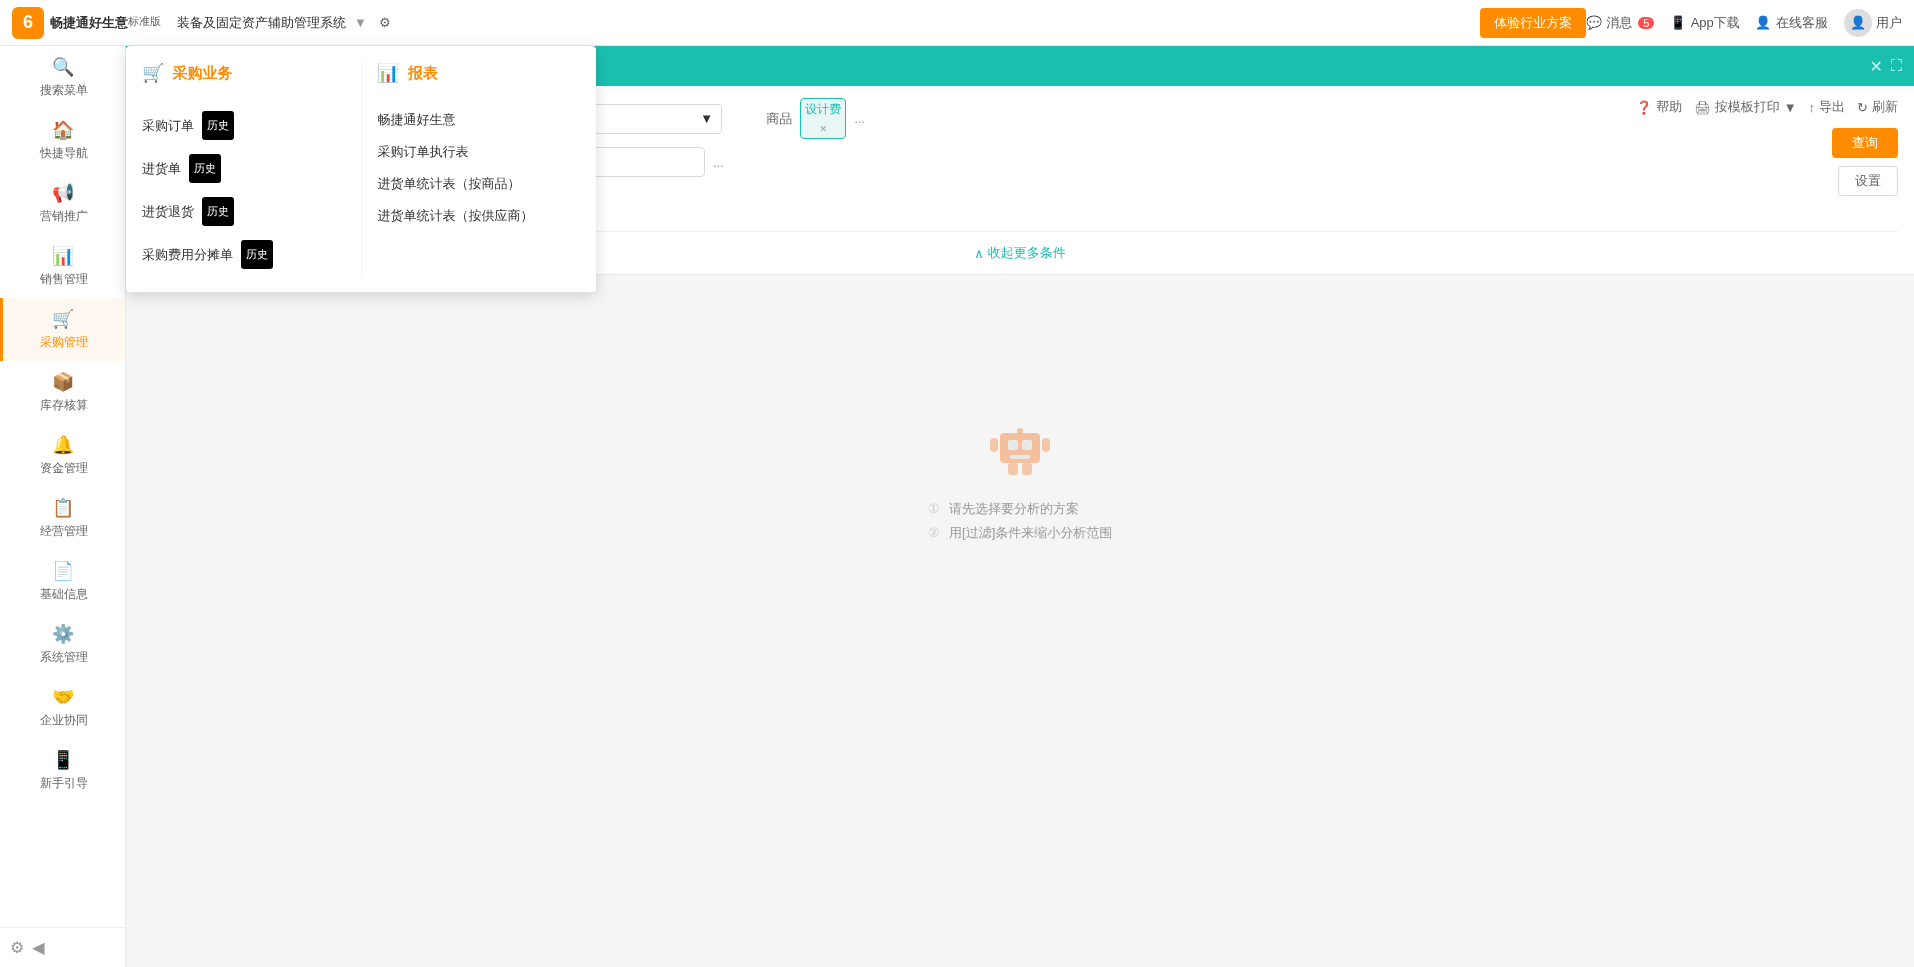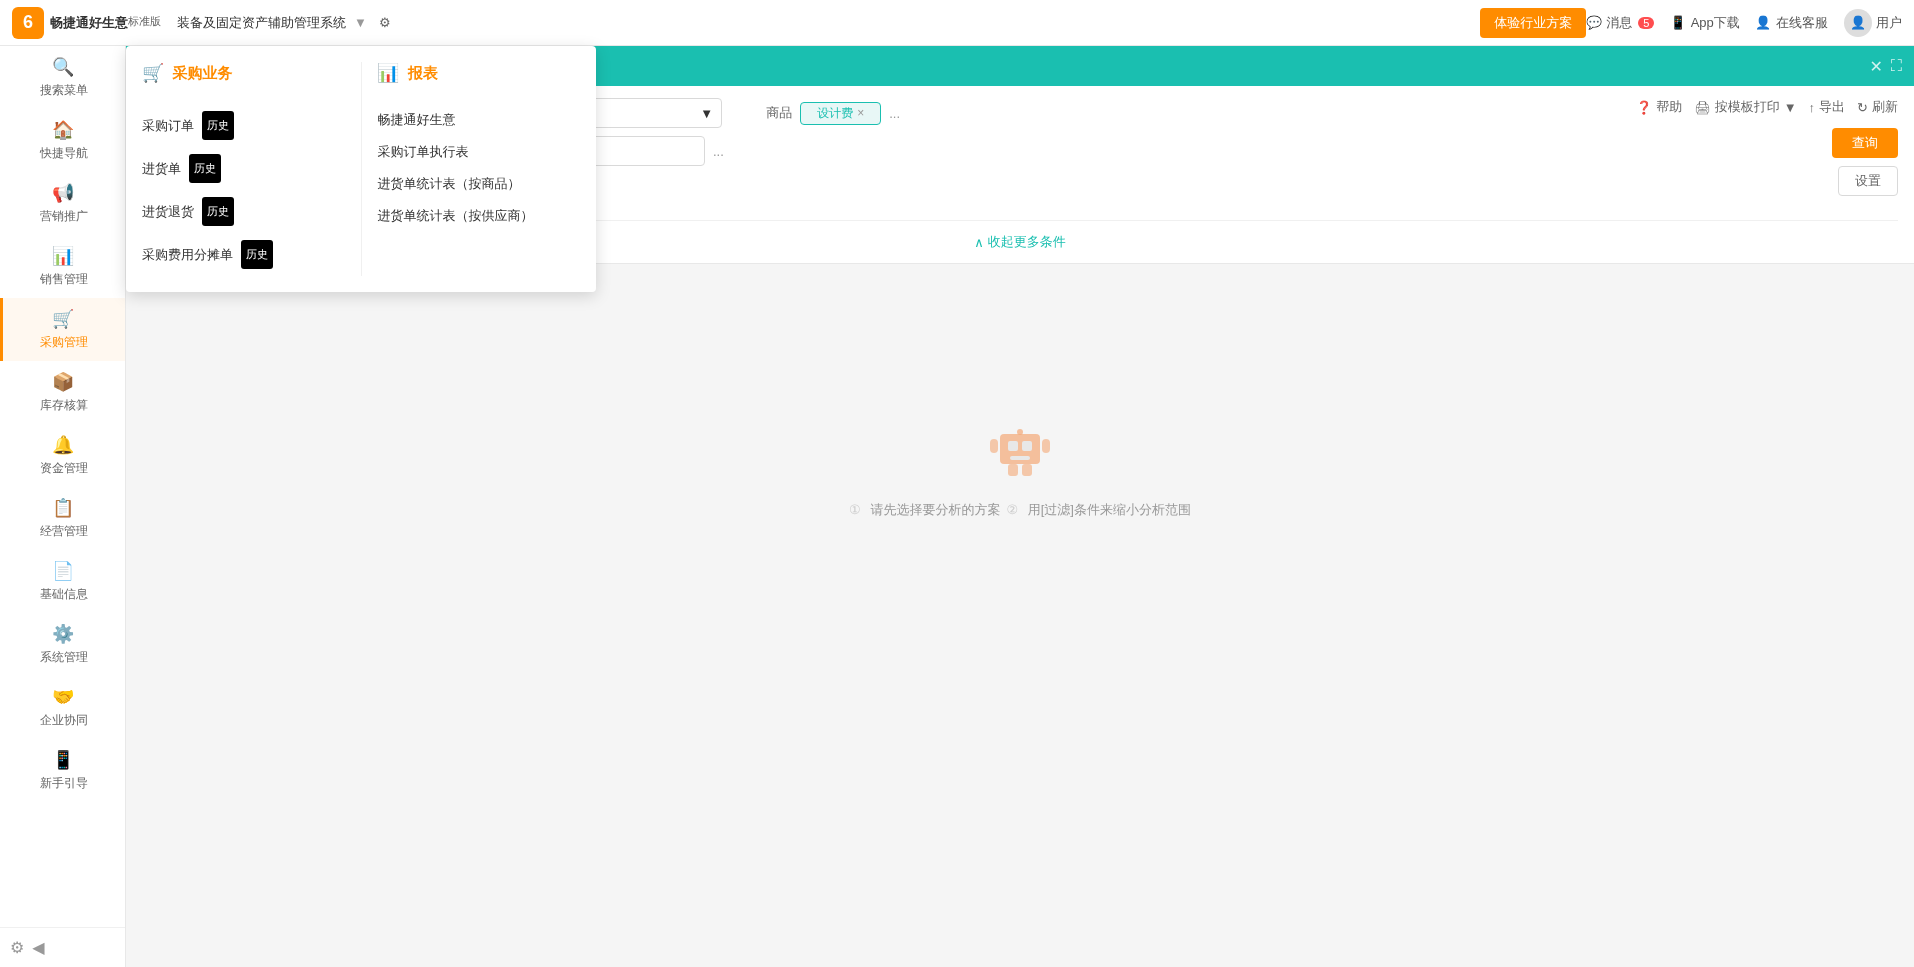--- a/index.html
+++ b/index.html
@@ -41,31 +41,31 @@
     .tab { padding: 0 16px; height: 40px; display: flex; align-items: center; cursor: pointer; font-size: 13px; color: rgba(255,255,255,0.8); gap: 6px; }
     .tab.home { color: white; }
     .tab.active { background: white; color: #333; border-radius: 4px 4px 0 0; margin-top: 4px; height: 36px; }
     .tab-close { color: #666; font-size: 11px; cursor: pointer; }
     .tab-bar-right { margin-left: auto; display: flex; align-items: center; gap: 8px; padding-right: 12px; }
     .tab-bar-icon { color: rgba(255,255,255,0.8); cursor: pointer; font-size: 16px; }
     .filter-row { display: flex; align-items: center; gap: 16px; margin-bottom: 8px; flex-wrap: wrap; }
     .filter-group { display: flex; align-items: center; gap: 8px; }
     .filter-label { color: #666; font-size: 13px; white-space: nowrap; }
     .filter-select { border: 1px solid #d9d9d9; border-radius: 4px; padding: 4px 8px; font-size: 13px; color: #333; height: 30px; min-width: 120px; background: white; cursor: pointer; display: flex; align-items: center; justify-content: space-between; }
-    .filter-tag { background: #e8f7f6; color: #1ABFB0; border: 1px solid #1ABFB0; border-radius: 4px; padding: 2px 16px; font-size: 12px; display: flex; align-items: center; gap: 4px; }
+    .filter-tag { background: #e8f7f6; color: #1ABFB0; border: 1px solid #1ABFB0; border-radius: 4px; padding: 2px 4px; font-size: 12px; display: flex; align-items: center; gap: 4px; flex-direction: column; }
     .filter-tag-close { cursor: pointer; color: #999; }
     .toolbar-btn { display: flex; align-items: center; gap: 4px; color: #666; cursor: pointer; font-size: 13px; }
     .query-btn { background: #ff8c00; color: white; border: none; padding: 6px 20px; border-radius: 4px; cursor: pointer; font-size: 13px; }
     .setup-btn { background: white; color: #666; border: 1px solid #d9d9d9; padding: 5px 16px; border-radius: 4px; cursor: pointer; font-size: 13px; display: block; text-align: center; margin-top: 4px; }
     .filter-dots { color: #999; cursor: pointer; }
     .collapse-btn { color: #1ABFB0; font-size: 13px; cursor: pointer; display: flex; align-items: center; gap: 4px; text-align: center; padding: 6px 0; }
 
     
     .empty-state { display: flex; flex-direction: column; align-items: center; justify-content: center; height: 400px; color: #999; gap: 12px; }
-    .empty-tips { display: flex; flex-direction: row; gap: 6px; }
+    .empty-tips { display: flex; flex-direction: column; gap: 6px; }
     .empty-tip { font-size: 13px; color: #999; }
 
     
     .dropdown-overlay { position: fixed; top: 46px; left: 126px; background: white; box-shadow: 0 4px 16px rgba(0,0,0,0.15); border-radius: 4px; z-index: 1000; width: 470px; padding: 16px; display: flex; gap: 0; }
     .dropdown-section { flex: 1; }
     .dropdown-section-title { display: flex; align-items: center; gap: 8px; font-size: 15px; font-weight: bold; color: #ff8c00; margin-bottom: 12px; padding-bottom: 8px; }
     .dropdown-item { display: flex; align-items: center; gap: 8px; padding: 7px 0; cursor: pointer; color: #333; font-size: 13px; }
     .history-badge { background: #000000; color: white; border-radius: 3px; padding: 7px 5px; font-size: 11px; }
     .divider-v { width: 1px; background: #f0f0f0; margin: 0 16px; }
 

